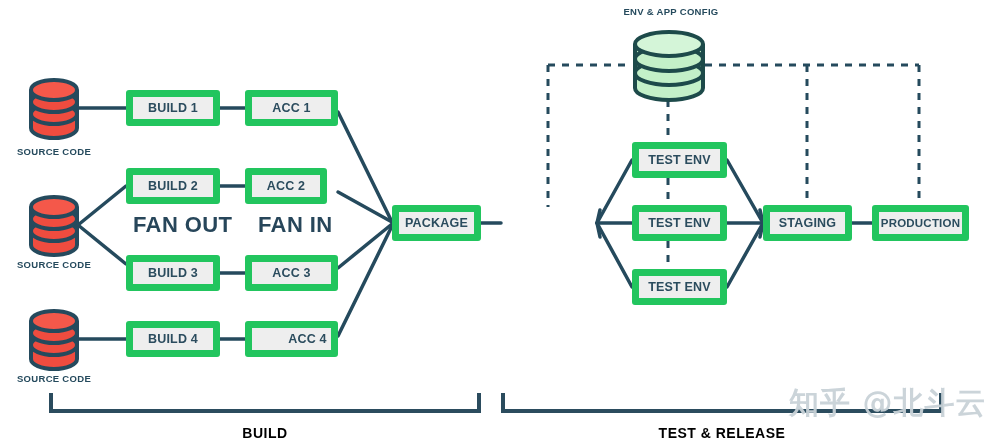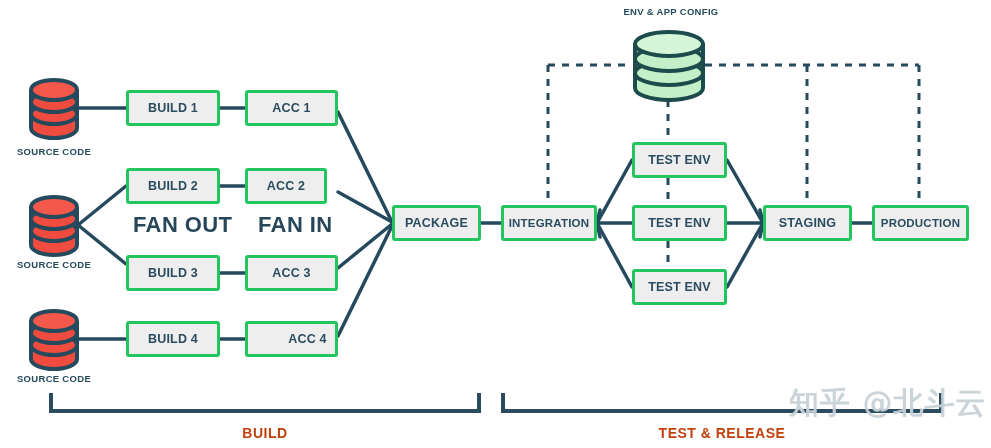--- a/index.html
+++ b/index.html
@@ -23,21 +23,21 @@
     left: 0;
     top: 0;
     width: 991px;
     height: 448px;
     pointer-events: none;
   }
   .node {
     position: absolute;
     box-sizing: border-box;
     background: #eeeeee;
-    border: 3px solid #22c55e;
+    border: 7px solid #22c55e;
     border-radius: 3px;
     display: flex;
     align-items: center;
     justify-content: center;
     color: #254a5d;
     font-weight: bold;
     letter-spacing: 0.2px;
     white-space: nowrap;
     z-index: 3;
   }
@@ -61,21 +61,21 @@
     font-weight: bold;
     letter-spacing: 0.4px;
     color: #27465a;
     z-index: 3;
   }
   .phase-label {
     position: absolute;
     font-size: 14px;
     font-weight: bold;
     letter-spacing: 0.5px;
-    color: #c2410c;
+    color: #000000;
     text-align: center;
     z-index: 3;
   }
   .cylinder {
     position: absolute;
     z-index: 4;
   }
   .watermark {
     position: absolute;
     font-size: 30px;
@@ -221,23 +221,20 @@
     <span class="node-label">ACC 4</span>
   </div>
 
   <div class="fan-label" style="left:133px; top:212px;">FAN OUT</div>
   <div class="fan-label" style="left:258px; top:212px;">FAN IN</div>
 
   <div class="node" style="left:392px; top:205px; width:89px; height:36px;">
     <span class="node-label">PACKAGE</span>
   </div>
 
-  <div class="node" style="left:501px; top:205px; width:96px; height:36px;">
-    <span class="node-label" style="font-size:11.5px;">INTEGRATION</span>
-  </div>
 
   <div class="node" style="left:632px; top:142px; width:95px; height:36px;">
     <span class="node-label">TEST ENV</span>
   </div>
   <div class="node" style="left:632px; top:205px; width:95px; height:36px;">
     <span class="node-label">TEST ENV</span>
   </div>
   <div class="node" style="left:632px; top:269px; width:95px; height:36px;">
     <span class="node-label">TEST ENV</span>
   </div>

